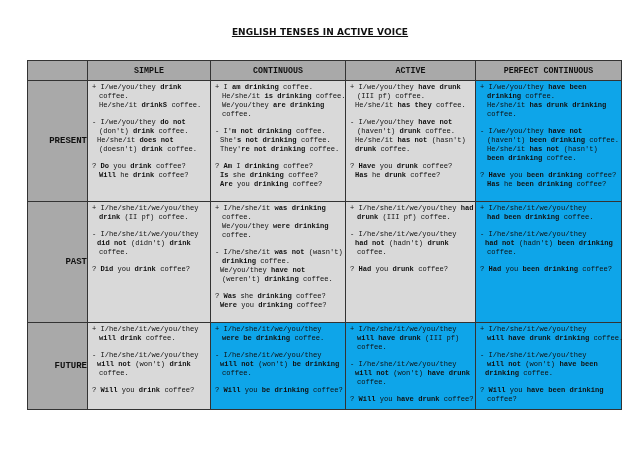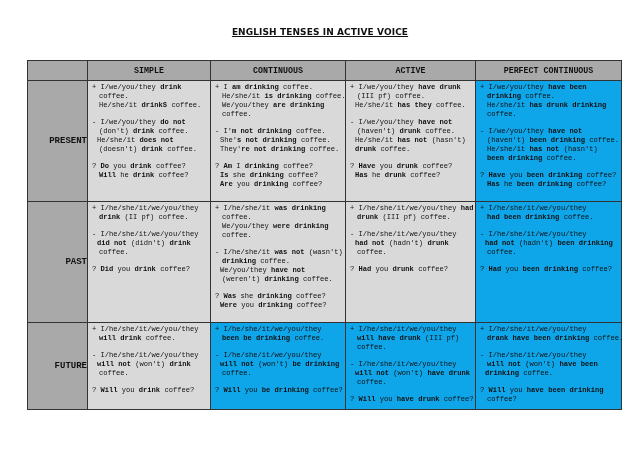--- a/index.html
+++ b/index.html
@@ -198,21 +198,21 @@
             <div class="ln ind2"><b>will not</b><span> (won't) </span><b>drink</b></div>
             <div class="ln ind"><span>coffee.</span></div>
           </div>
           <div class="blk">
             <div class="ln"><span>? </span><b>Will</b><span> you </span><b>drink</b><span> coffee?</span></div>
           </div>
         </td>
       <td class="cell white">
           <div class="blk">
             <div class="ln"><span>+ I/he/she/it/we/you/they</span></div>
-            <div class="ln ind"><b>been be drinking</b><span> coffee.</span></div>
+            <div class="ln ind"><b>were be drinking</b><span> coffee.</span></div>
           </div>
           <div class="blk">
             <div class="ln"><span>- I/he/she/it/we/you/they</span></div>
             <div class="ln ind2"><b>will not</b><span> (won't) </span><b>be drinking</b></div>
             <div class="ln ind"><span>coffee.</span></div>
           </div>
           <div class="blk">
             <div class="ln"><span>? </span><b>Will</b><span> you </span><b>be drinking</b><span> coffee?</span></div>
           </div>
         </td>
@@ -227,21 +227,21 @@
             <div class="ln ind2"><b>will not</b><span> (won't) </span><b>have drunk</b></div>
             <div class="ln ind"><span>coffee.</span></div>
           </div>
           <div class="blk">
             <div class="ln"><span>? </span><b>Will</b><span> you </span><b>have drunk</b><span> coffee?</span></div>
           </div>
         </td>
       <td class="cell white">
           <div class="blk">
             <div class="ln"><span>+ I/he/she/it/we/you/they</span></div>
-            <div class="ln ind"><b>drank have been drinking</b><span> coffee.</span></div>
+            <div class="ln ind"><b>will have drunk drinking</b><span> coffee.</span></div>
           </div>
           <div class="blk">
             <div class="ln"><span>- I/he/she/it/we/you/they</span></div>
             <div class="ln ind"><b>will not</b><span> (won't) </span><b>have been</b></div>
             <div class="ln ind2"><b>drinking</b><span> coffee.</span></div>
           </div>
           <div class="blk">
             <div class="ln"><span>? </span><b>Will</b><span> you </span><b>have been drinking</b></div>
             <div class="ln ind"><span>coffee?</span></div>
           </div>

